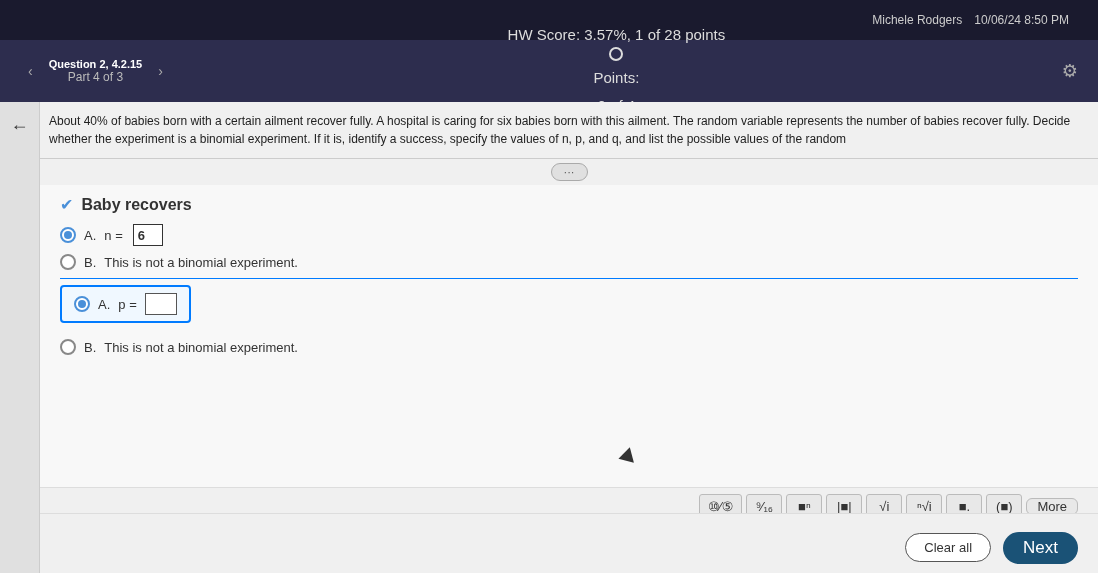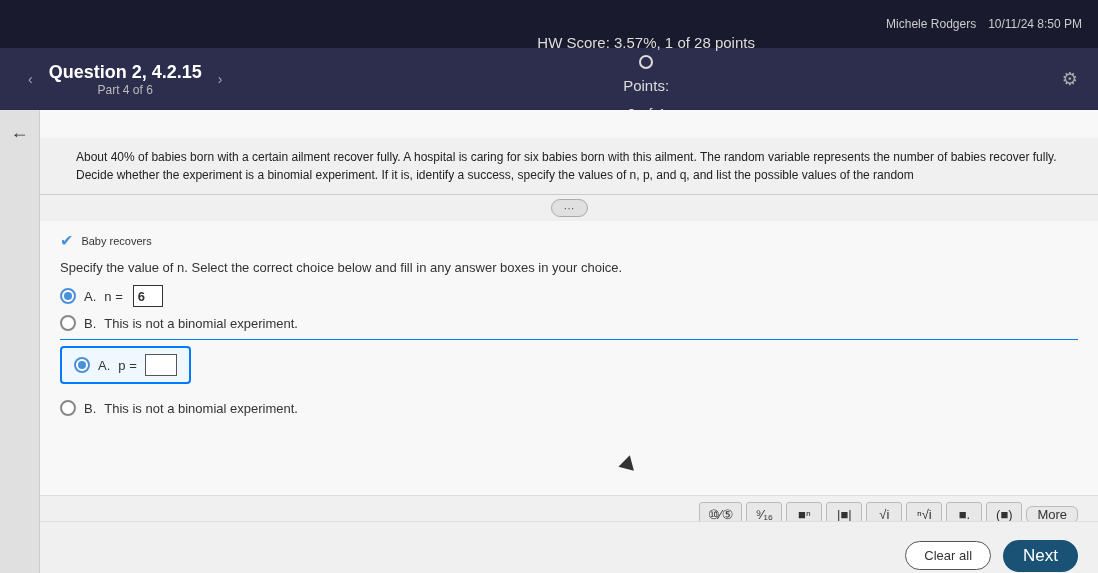--- a/index.html
+++ b/index.html
@@ -11,22 +11,22 @@
       overflow: hidden;
       position: relative;
     }
 
     
     .top-bar {
       background: #1a1a2e;
       display: flex;
       align-items: center;
       justify-content: space-between;
-      padding: 4px 16px;
-      height: 48px;
+      padding: 4px 29px;
+      height: 40px;
     }
     .top-bar-right {
       display: flex;
       align-items: center;
       gap: 12px;
       color: #ccc;
       font-size: 12px;
     }
 
     
@@ -48,21 +48,21 @@
       font-size: 14px;
       cursor: pointer;
       padding: 4px 8px;
     }
     .question-title {
       text-align: center;
     }
     .question-title .main {
       font-weight: bold;
       color: #fff;
-      font-size: 18px;
+      font-size: 11px;
       text-align: right;
     }
     .question-title .sub {
       color: #bbb;
       font-size: 12px;
     }
     .score-section {
       text-align: right;
       color: #ddd;
       font-size: 15px;
@@ -114,26 +114,25 @@
     .content-area {
       flex: 1;
       background: #f8f8f8;
       overflow: hidden;
       position: relative;
     }
 
     
     .problem-statement {
       background: #f0f0f0;
-      padding: 10px 36px;
+      padding: 10px 9px;
       font-size: 12px;
       color: #222;
       line-height: 1.5;
       border-bottom: 1px solid #ccc;
-      margin-top: 28px;
     }
 
     
     .expand-bar {
       display: flex;
       justify-content: center;
       padding: 4px;
       background: #f0f0f0;
     }
     .expand-btn {
@@ -156,22 +155,22 @@
       display: flex;
       align-items: center;
       gap: 8px;
       margin-bottom: 10px;
     }
     .check-icon {
       color: #4a90d9;
       font-size: 16px;
     }
     .success-text {
-      font-size: 11px;
-      font-weight: normal;
+      font-size: 16px;
+      font-weight: bold;
       color: #333;
       text-align: right;
     }
 
     .instruction {
       font-size: 13px;
       color: #333;
       margin-bottom: 10px;
     }
 
@@ -336,30 +335,30 @@
       transform: rotate(15deg);
     }
   </style>
 </head>
 <body>
 
 <div class="top-bar">
   <div></div>
   <div class="top-bar-right">
     <span>Michele Rodgers</span>
-    <span>10/11/24 8:50 PM</span>
+    <span>10/06/24 8:50 PM</span>
   </div>
 </div>
 
 <div class="header">
   <div class="nav-section">
     <span class="nav-arrow">‹</span>
     <div class="question-title">
       <div class="main">Question 2, 4.2.15</div>
-      <div class="sub">Part 4 of 6</div>
+      <div class="sub">Part 4 of 3</div>
     </div>
     <span class="nav-arrow">›</span>
   </div>
   <div class="score-section">
     <div>
       <span>HW Score:</span>
       <span>3.57%, 1 of 28 points</span>
     </div>
     <div class="points">
       <span class="circle-icon"></span>
@@ -386,21 +385,20 @@
       <button class="expand-btn">···</button>
     </div>
 
     <div class="answer-section">
 
       <div class="success-label">
         <span class="check-icon">✔</span>
         <span class="success-text">Baby recovers</span>
       </div>
 
-      <div class="instruction">Specify the value of n. Select the correct choice below and fill in any answer boxes in your choice.</div>
 
       <div class="choice-row">
         <div class="radio-selected"></div>
         <span class="choice-label">A.</span>
         <span>n =</span>
         <span class="answer-box n-value">6</span>
       </div>
 
       <div class="choice-row">
         <div class="radio-unselected"></div>

